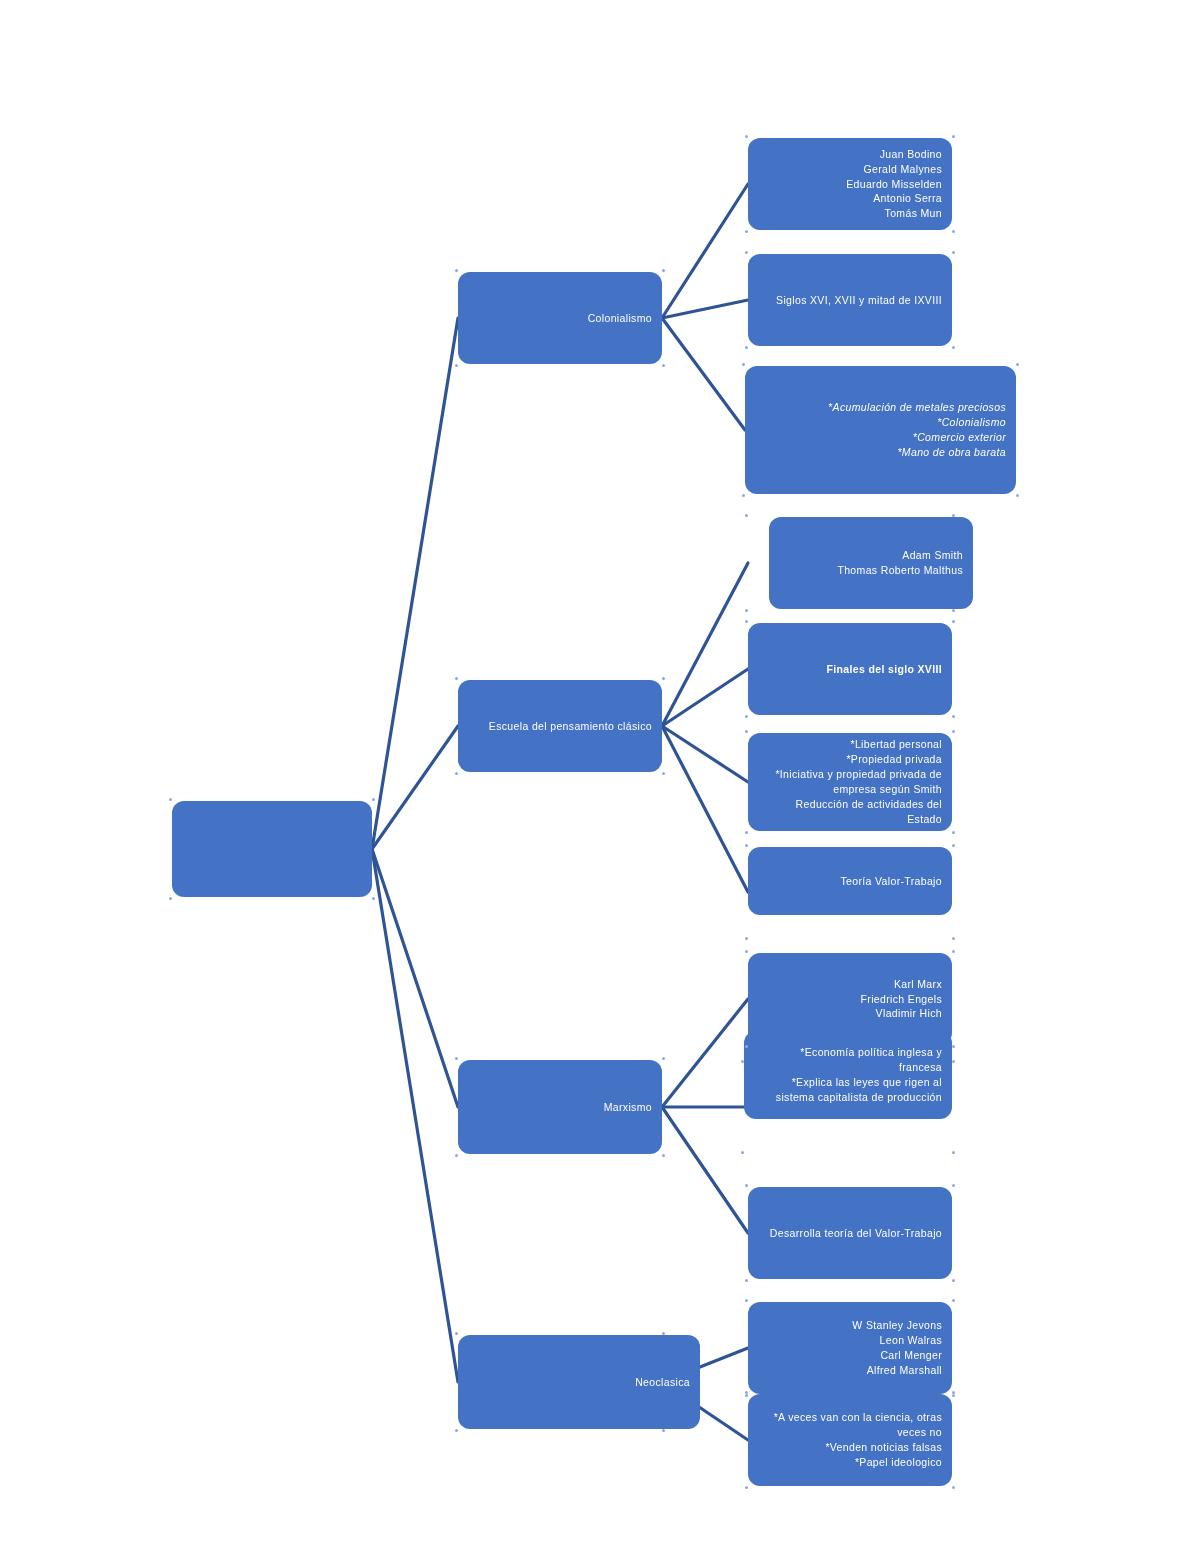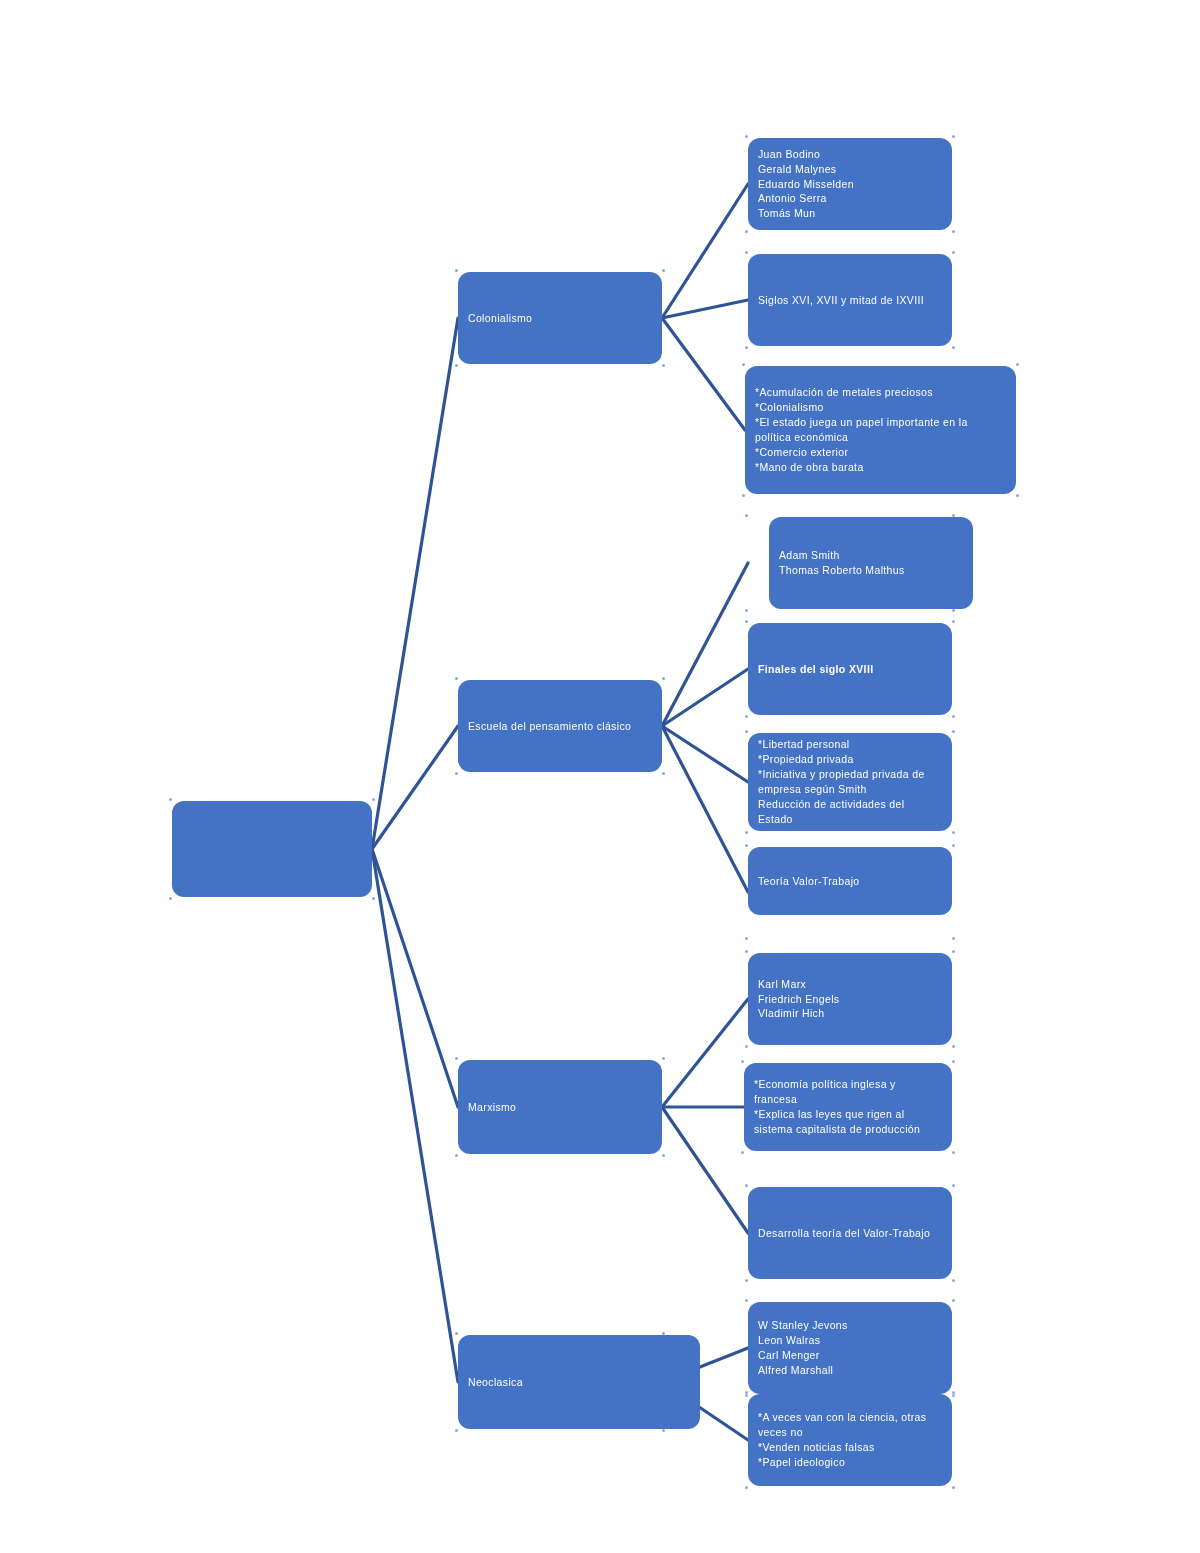--- a/index.html
+++ b/index.html
@@ -26,21 +26,21 @@
   }
   .node {
     position: absolute;
     box-sizing: border-box;
     background: #4472C4;
     border-radius: 12px;
     color: #ffffff;
     display: flex;
     align-items: center;
     justify-content: center;
-    text-align: left;
+    text-align: right;
     padding: 4px 10px;
     line-height: 1.42;
     font-size: 10.5px;
     letter-spacing: 0.35px;
     z-index: 2;
   }
   .node.branch {
     font-size: 10.5px;
   }
   .node .lines {
@@ -112,25 +112,24 @@
       <div class="handle" style="left: 952px; top: 230px;"></div>
       <div class="node" style="left: 748px; top: 254px; width: 204px; height: 92px; background: rgb(68, 114, 196); color: rgb(255, 255, 255);">
         <div class="lines">
           <div>Siglos XVI, XVII y mitad de IXVIII</div>
         </div>
       </div>
       <div class="handle" style="left: 745px; top: 251px;"></div>
       <div class="handle" style="left: 952px; top: 251px;"></div>
       <div class="handle" style="left: 745px; top: 346px;"></div>
       <div class="handle" style="left: 952px; top: 346px;"></div>
-      <div class="node" style="left: 745px; top: 366px; width: 271px; height: 128px; background: rgb(68, 114, 196); color: rgb(255, 255, 255);">
+      <div class="node" style="left: 745px; top: 366px; width: 271px; height: 128px; background: rgb(68, 114, 196); color: rgb(255, 255, 255); font-style: italic;">
         <div class="lines">
           <div>*Acumulación de metales preciosos</div>
           <div>*Colonialismo</div>
-          <div>*El estado juega un papel importante en la política económica</div>
           <div>*Comercio exterior</div>
           <div>*Mano de obra barata</div>
         </div>
       </div>
       <div class="handle" style="left: 742px; top: 363px;"></div>
       <div class="handle" style="left: 1016px; top: 363px;"></div>
       <div class="handle" style="left: 742px; top: 494px;"></div>
       <div class="handle" style="left: 1016px; top: 494px;"></div>
       <div class="node branch" style="left: 458px; top: 680px; width: 204px; height: 92px; background: rgb(68, 114, 196); color: rgb(255, 255, 255);">
         <div class="lines">
@@ -194,21 +193,21 @@
         <div class="lines">
           <div>Karl Marx</div>
           <div>Friedrich Engels</div>
           <div>Vladimir Hich</div>
         </div>
       </div>
       <div class="handle" style="left: 745px; top: 950px;"></div>
       <div class="handle" style="left: 952px; top: 950px;"></div>
       <div class="handle" style="left: 745px; top: 1045px;"></div>
       <div class="handle" style="left: 952px; top: 1045px;"></div>
-      <div class="node" style="left: 744px; top: 1063px; width: 208px; height: 88px; background: rgb(68, 114, 196); color: rgb(255, 255, 255);">
+      <div class="node" style="left: 744px; top: 1031px; width: 208px; height: 88px; background: rgb(68, 114, 196); color: rgb(255, 255, 255);">
         <div class="lines">
           <div>*Economía política inglesa y francesa</div>
           <div>*Explica las leyes que rigen al sistema capitalista de producción</div>
         </div>
       </div>
       <div class="handle" style="left: 741px; top: 1060px;"></div>
       <div class="handle" style="left: 952px; top: 1060px;"></div>
       <div class="handle" style="left: 741px; top: 1151px;"></div>
       <div class="handle" style="left: 952px; top: 1151px;"></div>
       <div class="node" style="left: 748px; top: 1187px; width: 204px; height: 92px; background: rgb(68, 114, 196); color: rgb(255, 255, 255);">

